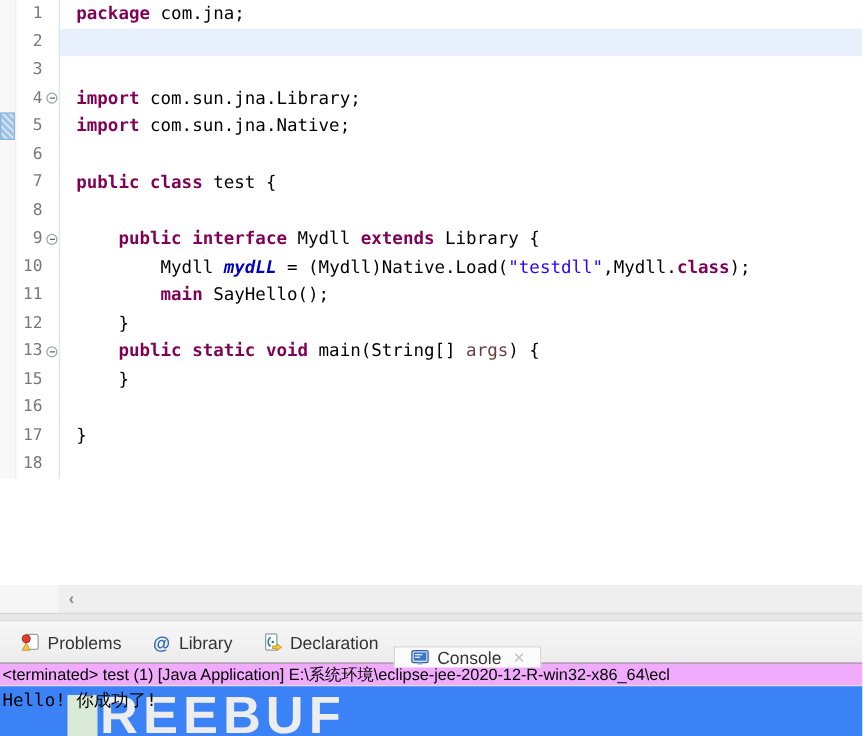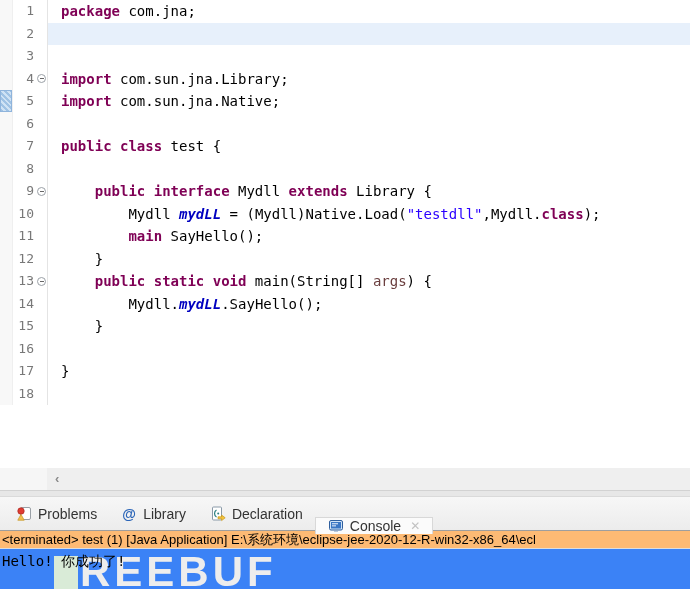--- a/index.html
+++ b/index.html
@@ -43,21 +43,21 @@
   .tabbar { height:34px; background:linear-gradient(#F7F7F7,#ECECEC);
             border-top:1px solid #DADADA; display:flex; align-items:center; padding-left:4px; }
   .tab { display:flex; align-items:center; gap:6px; padding:0 12px;
          font-size:14px; color:#333; cursor:default; }
   .tab.selected { background:#FBFBFB; border:1px solid #D8D8D8; border-bottom:none;margin-top:23px; }
   .tab .ticon { width:16px; height:16px; display:inline-flex; align-items:center; justify-content:center; }
   .tab .at { color:#2B65B8; font-weight:bold; font-size:14px; }
   .tab .close { color:#C2C2C2; font-size:12px; margin-left:3px; }
 
   
-  .console-status { height:19px; background:#fdba74; border-top:1px solid #9E9E9E;
+  .console-status { height:19px; background:#f0abfc; border-top:1px solid #9E9E9E;
                     border-bottom:1px solid #DDDDDD; font-size:13px; line-height:17px;
                     color:#000; padding-left:2px; white-space:nowrap; overflow:hidden; }
   .console-out { position:relative; height:40px; overflow:hidden; background:#3b82f6; }
   .console-out .outline { position:relative; z-index:1;
         font:14px/20px "DejaVu Sans Mono", monospace; color:#000; padding:2px 16px 0 2px; }
   .wm-block { position:absolute; z-index:0; left:54px; top:7px; width:24px; height:33px;
               background:#D9EBD7; }
   .wm-text { position:absolute; z-index:0; left:80px; top:2px;
              font:bold 42px/1 "Liberation Sans", sans-serif; color:#EDEDED; letter-spacing:4px; }
 </style>
@@ -148,26 +148,20 @@
       <div class="line">
         <div class="ruler"></div>
         <div class="num">13</div>
         <div class="foldcol">
           <span class="fold-marker"></span>
         </div>
         <div class="code"><span class="tok-pl">    </span><span class="tok-kw">public static void</span><span class="tok-pl"> main(String[] </span><span class="tok-param">args</span><span class="tok-pl">) {</span></div>
       </div>
       <div class="line">
         <div class="ruler"></div>
-        <div class="num">14</div>
-        <div class="foldcol"></div>
-        <div class="code"><span class="tok-pl">        Mydll.</span><span class="tok-sf">mydLL</span><span class="tok-pl">.SayHello();</span></div>
-      </div>
-      <div class="line">
-        <div class="ruler"></div>
         <div class="num">15</div>
         <div class="foldcol"></div>
         <div class="code"><span class="tok-pl">    }</span></div>
       </div>
       <div class="line">
         <div class="ruler"></div>
         <div class="num">16</div>
         <div class="foldcol"></div>
         <div class="code"></div>
       </div>

